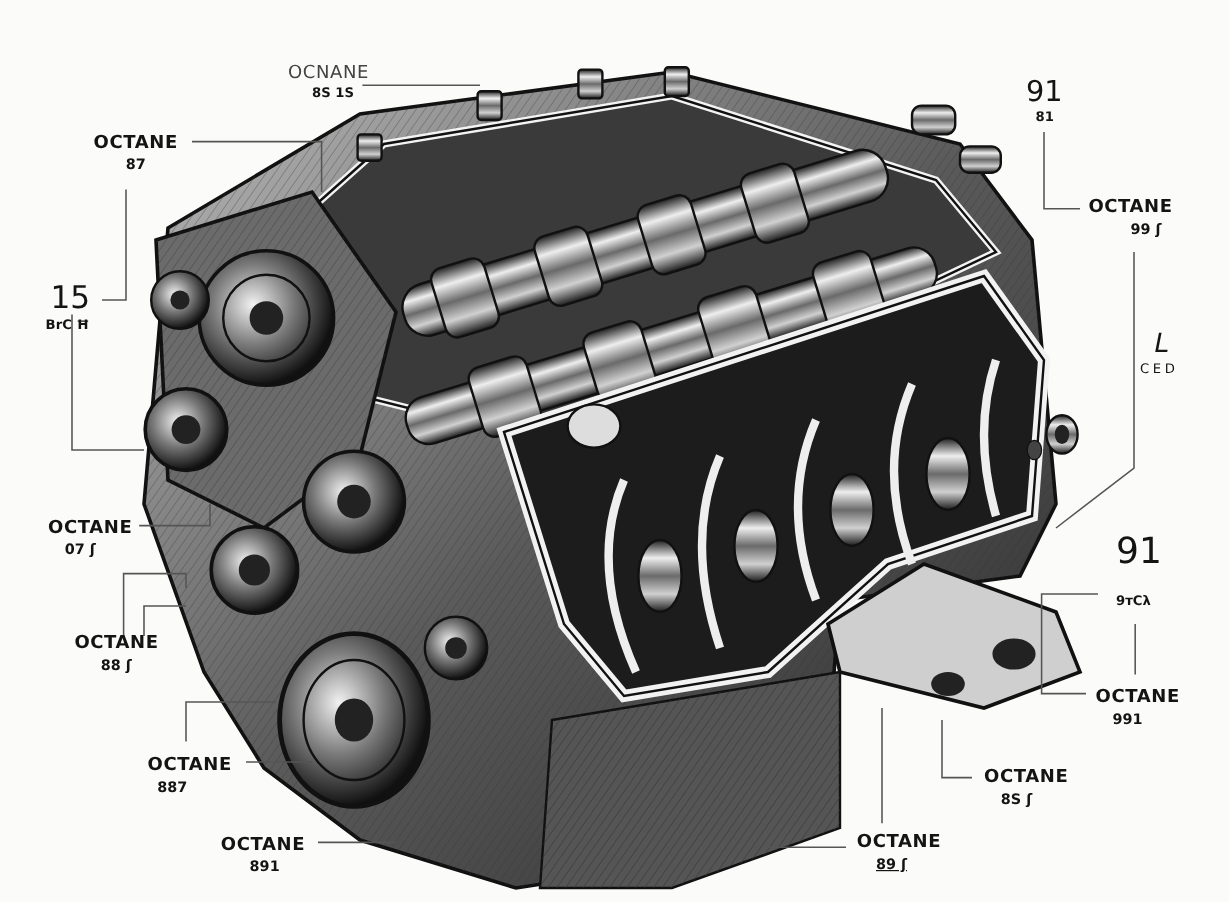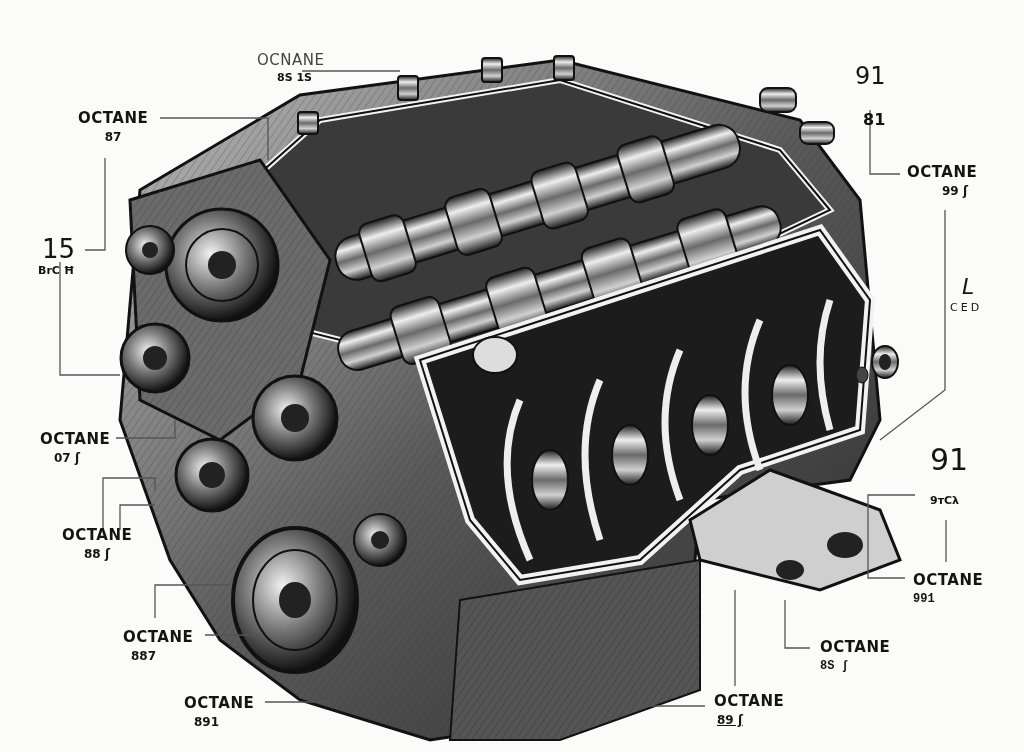--- a/index.html
+++ b/index.html
@@ -155,21 +155,21 @@
     <path d="M945 210 L945 390 L880 440"></path>
     <path d="M946 520 L946 562"></path>
     <path d="M915 495 L868 495 L868 578 L905 578"></path>
     <path d="M785 600 L785 648 L810 648"></path>
     <path d="M735 590 L735 686"></path>
     <path d="M640 706 L705 706"></path>
   </g>
 </svg>
 </div>
 
-<div class="lbl" style="left:257px;top:53px;">
+<div class="lbl" style="left:240px;top:53px;">
   <span class="t light" style="font-size:15px;">OCNANE</span>
   <span class="s" style="font-size:11px;margin-left:20px;margin-top:4px;">8S 1S</span>
 </div>
 
 <div class="lbl center" style="left:78px;top:111px;">
   <span class="t">OCTANE</span>
   <span class="s">87</span>
 </div>
 
 <div class="lbl" style="left:42px;top:236px;">
@@ -187,49 +187,49 @@
   <span class="s" style="margin-left:22px;">88 ʃ</span>
 </div>
 
 <div class="lbl" style="left:123px;top:630px;">
   <span class="t">OCTANE</span>
   <span class="s" style="margin-left:8px;">887</span>
 </div>
 
 <div class="lbl" style="left:184px;top:696px;">
   <span class="t">OCTANE</span>
-  <span class="s" style="margin-left:10px;">891</span>
+  <span class="s" style="margin-left:24px;">891</span>
 </div>
 
 <div class="lbl" style="left:714px;top:694px;">
   <span class="t">OCTANE</span>
-  <span class="s" style="margin-left:3px;text-decoration:underline;">89 ʃ</span>
+  <span class="s" style="margin-left:16px;text-decoration:underline;">89 ʃ</span>
 </div>
 
 <div class="lbl" style="left:820px;top:640px;">
   <span class="t">OCTANE</span>
-  <span class="s" style="margin-left:0;font-family:Liberation Mono, monospace;">8S ʃ</span>
+  <span class="s" style="margin-left:14px;">8S ʃ</span>
 </div>
 
 <div class="lbl" style="left:855px;top:64px;">
   <span class="big" style="font-size:24px;">91</span>
-  <span class="s" style="font-size:16px;margin-top:24px;margin-left:8px;">81</span>
+  <span class="s" style="font-size:11px;margin-top:4px;margin-left:8px;">81</span>
 </div>
 
 <div class="lbl" style="left:907px;top:165px;">
   <span class="t">OCTANE</span>
   <span class="s" style="margin-left:35px;">99 ʃ</span>
 </div>
 
 <div class="lbl" style="left:950px;top:276px;">
   <span class="big" style="font-size:22px;font-style:italic;margin-left:12px;">L</span>
   <span class="s" style="font-size:11px;font-weight:normal;letter-spacing:3px;margin-top:4px;">CED</span>
 </div>
 
 <div class="lbl" style="left:930px;top:445px;">
   <span class="big" style="font-size:30px;">91</span>
   <span class="s" style="font-size:11px;margin-top:20px;">9тCλ</span>
 </div>
 
 <div class="lbl" style="left:913px;top:573px;">
   <span class="t">OCTANE</span>
-  <span class="s" style="font-family:Liberation Mono, monospace;">991</span>
+  <span class="s" style="margin-left:14px;">991</span>
 </div>
 
 </body></html>

